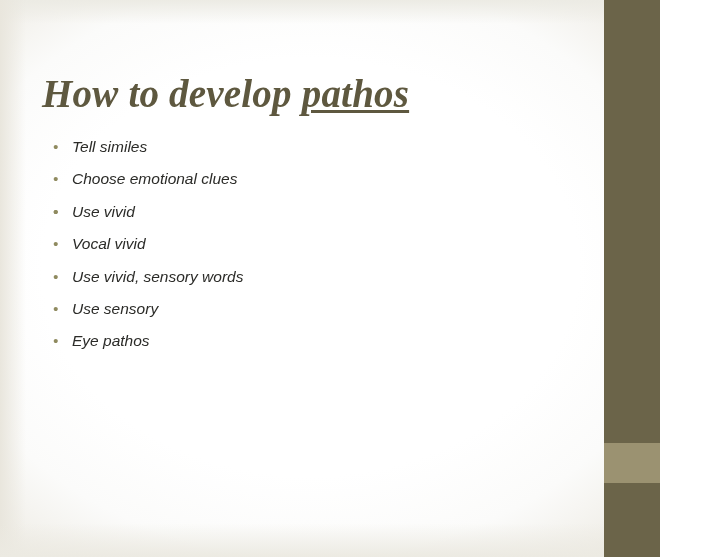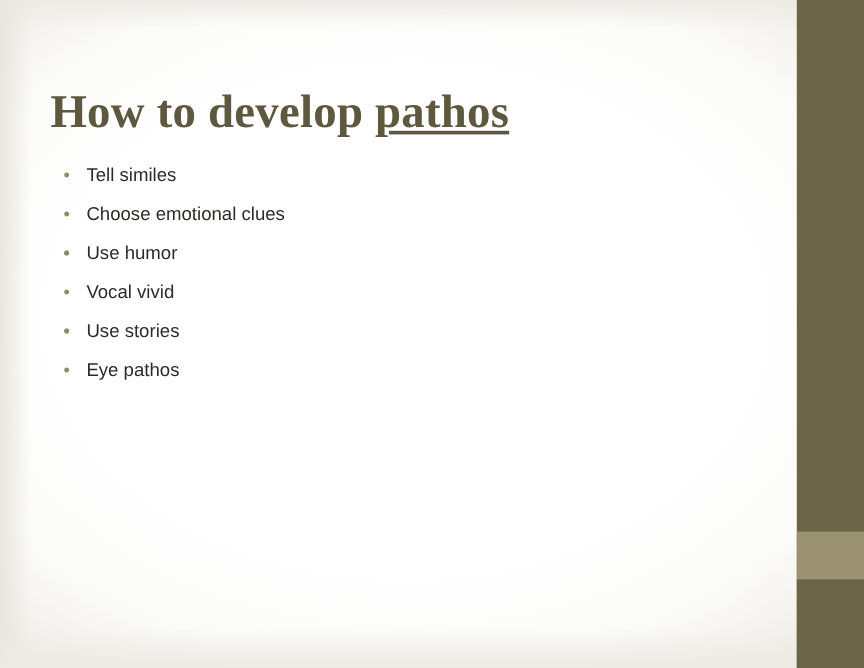--- a/index.html
+++ b/index.html
@@ -5,25 +5,26 @@
   html, body {
     margin: 0;
     padding: 0;
     background: #ffffff;
   }
   body {
     font-family: "Liberation Serif", serif;
   }
   .slide {
     position: relative;
-    width: 720px;
+    width: 660px;
     height: 557px;
     overflow: hidden;
     background:
       radial-gradient(ellipse 78% 72% at 47% 48%, #ffffff 0%, #ffffff 52%, #fbfbfa 72%, #f1efe9 88%, #e8e5dc 100%);
+    font-style: italic;
   }
 
   
   .right-band {
     position: absolute;
     top: 0;
     right: 0;
     width: 56px;
     height: 557px;
     background: #6b6449;
@@ -129,20 +130,20 @@
   <div class="right-band"></div>
   <div class="right-band-light"></div>
   <div class="right-band-dark2"></div>
 
   <h1 class="title"><span>How to develop </span><span class="underlined">pathos</span></h1>
 
   <ul class="bullets">
     <li><span class="dot">•</span><span>Tell similes</span></li>
     <li><span class="dot">•</span><span>Choose emotional clues</span></li>
     <li><span class="dot">•</span></li>
-    <li><span class="dot">•</span><span>Use humor</span></li>
+    <li><span class="dot">•</span><span>Use vivid</span></li>
     <li><span class="dot">•</span><span>Vocal vivid</span></li>
-    <li><span class="dot">•</span></li>
-    <li><span class="dot">•</span><span>Use stories</span></li>
+    <li><span class="dot">•</span><span>Use vivid, sensory words</span></li>
+    <li><span class="dot">•</span><span>Use sensory</span></li>
     <li><span class="dot">•</span><span>Eye pathos</span></li>
   </ul>
 
 </div>
 
 </body></html>

